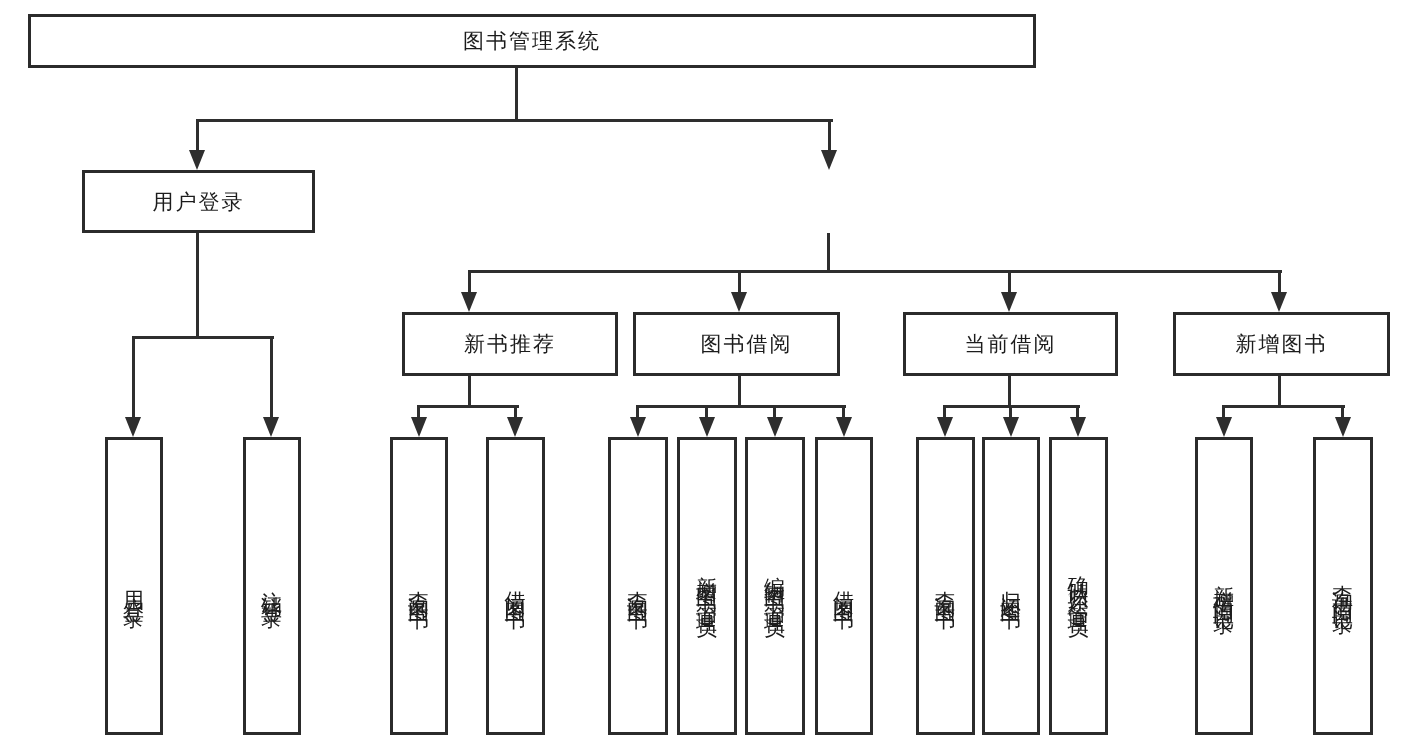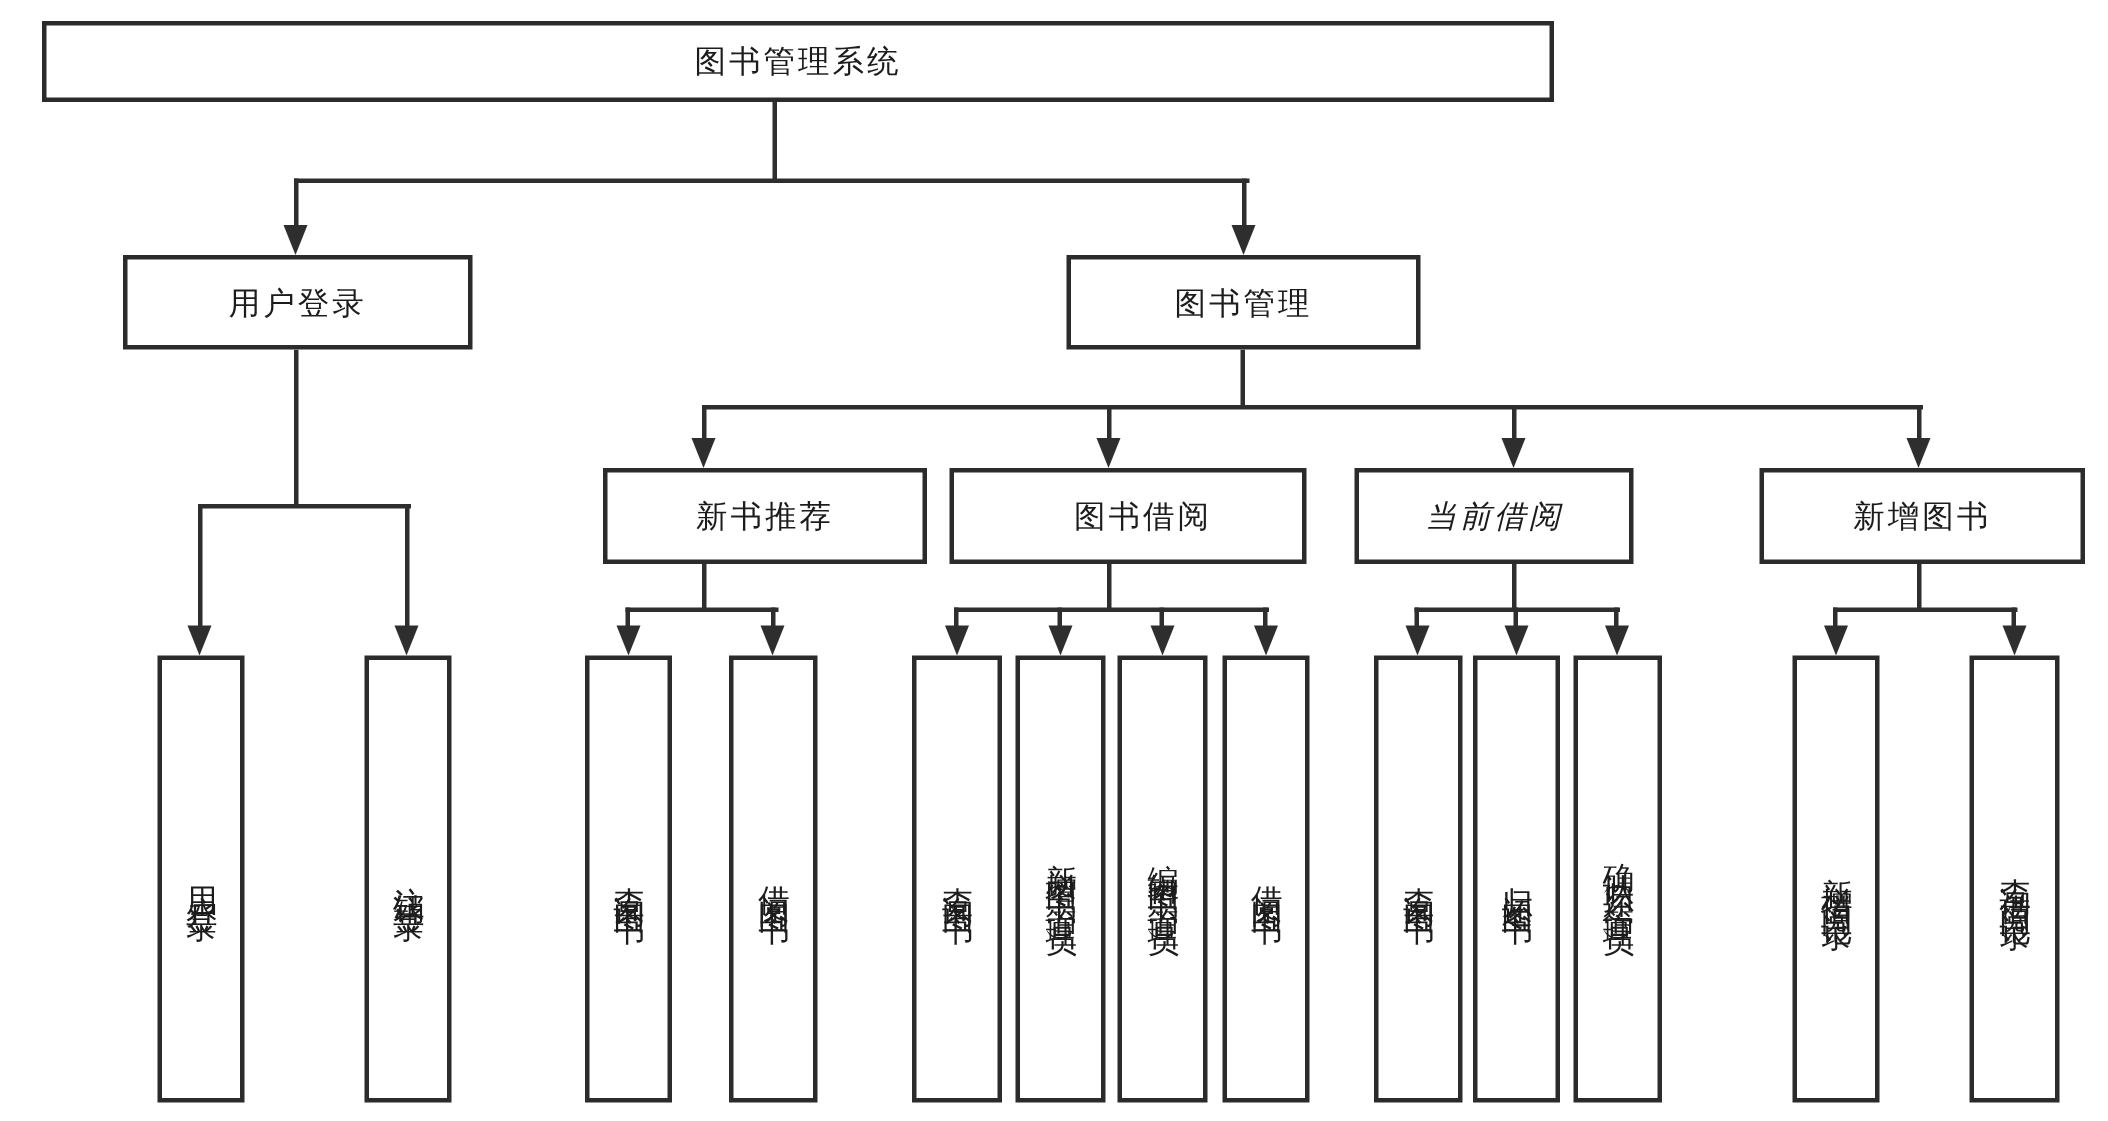--- a/index.html
+++ b/index.html
@@ -88,25 +88,24 @@
   <div class="ln" style="left:1278px;top:376px;width:3px;height:31px;"></div>
   <div class="ln" style="left:1222px;top:405px;width:123px;height:3px;"></div>
   <div class="ln" style="left:1222px;top:405px;width:3px;height:14px;"></div>
   <div class="ln" style="left:1341px;top:405px;width:3px;height:14px;"></div>
   <div class="ar" style="left:1216px;top:417px;"></div>
   <div class="ar" style="left:1335px;top:417px;"></div>
 
   <div class="node" style="left:28px;top:14px;width:1008px;height:54px;">图书管理系统</div>
 
   <div class="node" style="left:82px;top:170px;width:233px;height:63px;">用户登录</div>
-  <div class="node" style="left:711px;top:170px;width:236px;height:63px;">图书管理</div>
 
   <div class="node" style="left:362px;top:312px;width:216px;height:64px;margin-left:40px;">新书推荐</div>
-  <div class="node" style="left:633px;top:312px;width:238px;height:64px;padding-left:20px;">图书借阅</div>
-  <div class="node" style="left:903px;top:312px;width:186px;height:64px;font-style:italic;">当前借阅</div>
+  <div class="node" style="left:633px;top:312px;width:207px;height:64px;padding-left:20px;">图书借阅</div>
+  <div class="node" style="left:903px;top:312px;width:215px;height:64px;">当前借阅</div>
   <div class="node" style="left:1173px;top:312px;width:217px;height:64px;">新增图书</div>
 
   <div class="vnode" style="left:105px;width:58px;">用户登录</div>
   <div class="vnode" style="left:243px;width:58px;">注销登录</div>
 
   <div class="vnode" style="left:390px;width:58px;">查询图书</div>
   <div class="vnode" style="left:486px;width:59px;">借阅图书</div>
 
   <div class="vnode" style="left:608px;width:60px;">查询图书</div>
   <div class="vnode" style="left:677px;width:60px;">新增图书（管理员）</div>

